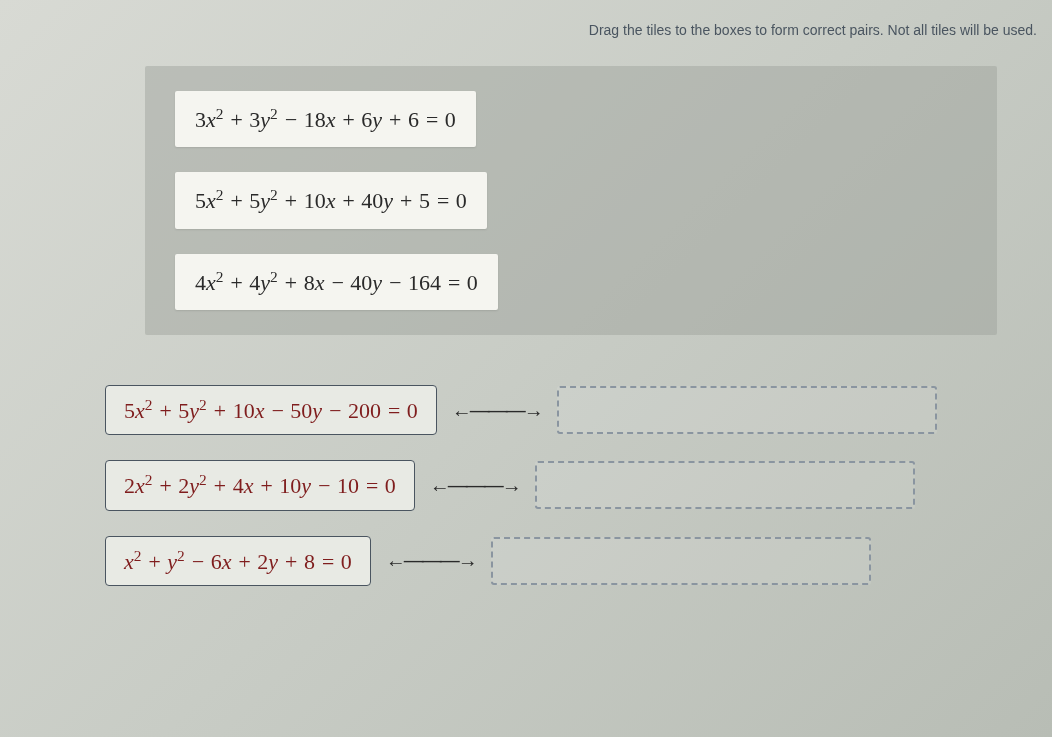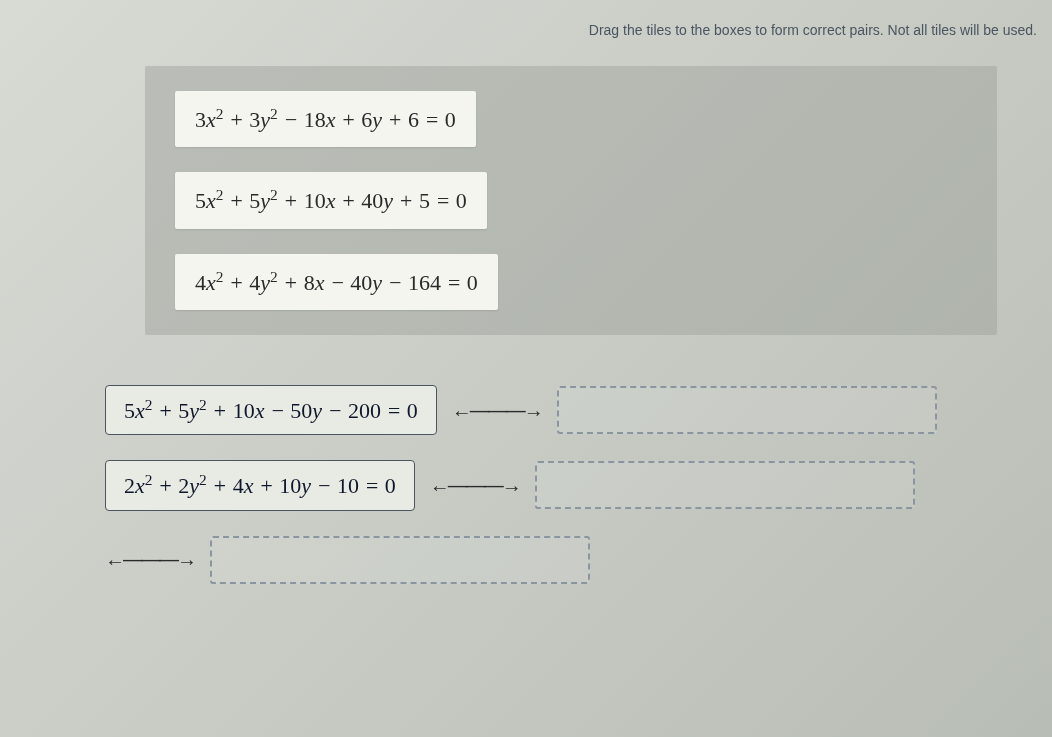--- a/index.html
+++ b/index.html
@@ -70,21 +70,21 @@
       margin-bottom: 25px;
     }
     
     .match-box {
       background: #e8eae4;
       border: 1.5px solid #4a5560;
       border-radius: 4px;
       padding: 10px 18px;
       font-family: 'Times New Roman', serif;
       font-size: 22px;
-      color: #0f172a;
+      color: #7f1d1d;
       white-space: nowrap;
       min-width: 200px;
     }
     
     .arrow {
       font-size: 20px;
       color: #2a2a2a;
       letter-spacing: -2px;
       font-family: Arial, sans-serif;
     }
@@ -134,17 +134,18 @@
       <div class="match-box math"><span class="num">5</span>x<sup><span class="num">2</span></sup> + <span class="num">5</span>y<sup><span class="num">2</span></sup> + <span class="num">10</span>x − <span class="num">50</span>y − <span class="num">200</span> = <span class="num">0</span></div>
       <span class="arrow">←———→</span>
       <div class="drop-zone"></div>
     </div>
     <div class="match-row">
       <div class="match-box math"><span class="num">2</span>x<sup><span class="num">2</span></sup> + <span class="num">2</span>y<sup><span class="num">2</span></sup> + <span class="num">4</span>x + <span class="num">10</span>y − <span class="num">10</span> = <span class="num">0</span></div>
       <span class="arrow">←———→</span>
       <div class="drop-zone"></div>
     </div>
     <div class="match-row">
+      <div class="match-box math">x<sup><span class="num">2</span></sup> + y<sup><span class="num">2</span></sup> − <span class="num">6</span>x + <span class="num">2</span>y + <span class="num">8</span> = <span class="num">0</span></div>
       <span class="arrow">←———→</span>
       <div class="drop-zone"></div>
     </div>
   </div>
 </div>
 
 </body></html>

